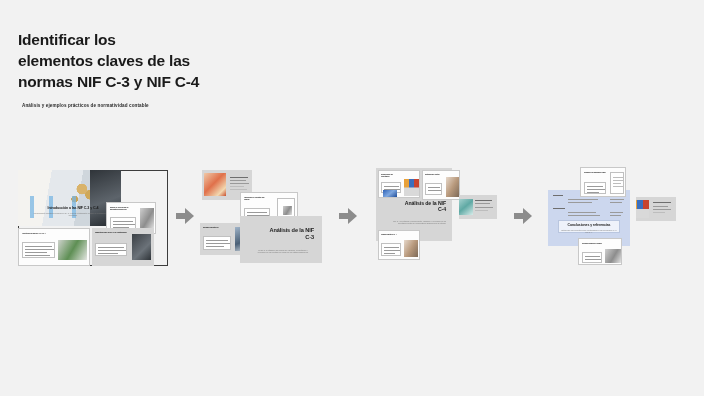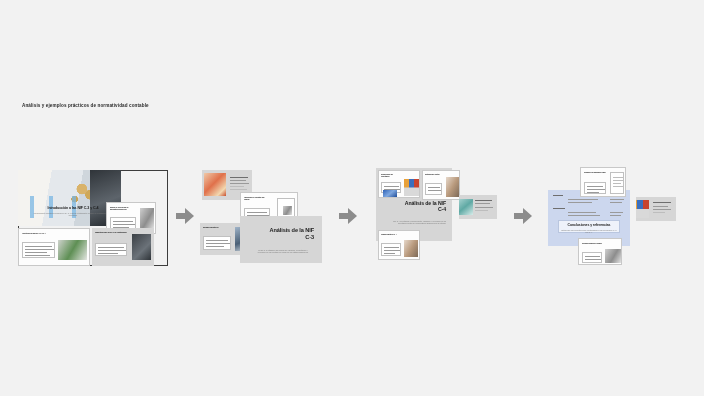--- a/index.html
+++ b/index.html
@@ -88,20 +88,23 @@
       repeating-linear-gradient(180deg, rgba(120,140,180,.30) 0 0.5px, transparent 0.5px 4px),
       repeating-linear-gradient(90deg, rgba(120,140,180,.16) 0 0.5px, transparent 0.5px 16px);
   }
   .sheetband { position: absolute; background: #eef2fa; border: 0.4px solid #b9c6df; }
 </style>
 </head>
 <body>
 
 <div id="canvas">
 
+  <div class="title">Identificar los
+elementos claves de las
+normas NIF C-3 y NIF C-4</div>
   <div class="subtitle">Análisis y ejemplos prácticos de normatividad contable</div>
 
   <div class="cluster" style="left:18px; top:170px; width:155px; height:100px;">
 
     <div class="frame" style="left:0px; top:0px; width:150px; height:96px;"></div>
     <div class="frame" style="left:0px; top:0px; width:103px; height:49px; border-right-color:#3d3d3d;"></div>
 
     <div class="card" style="left:0px; top:0px; width:103px; height:56px; background:#eceef0;">
       <div class="photo coins" style="left:0; top:0; width:103px; height:56px;"></div>
       <div class="photo bars" style="left:0; top:26px; width:103px; height:22px; opacity:.75;"></div>

